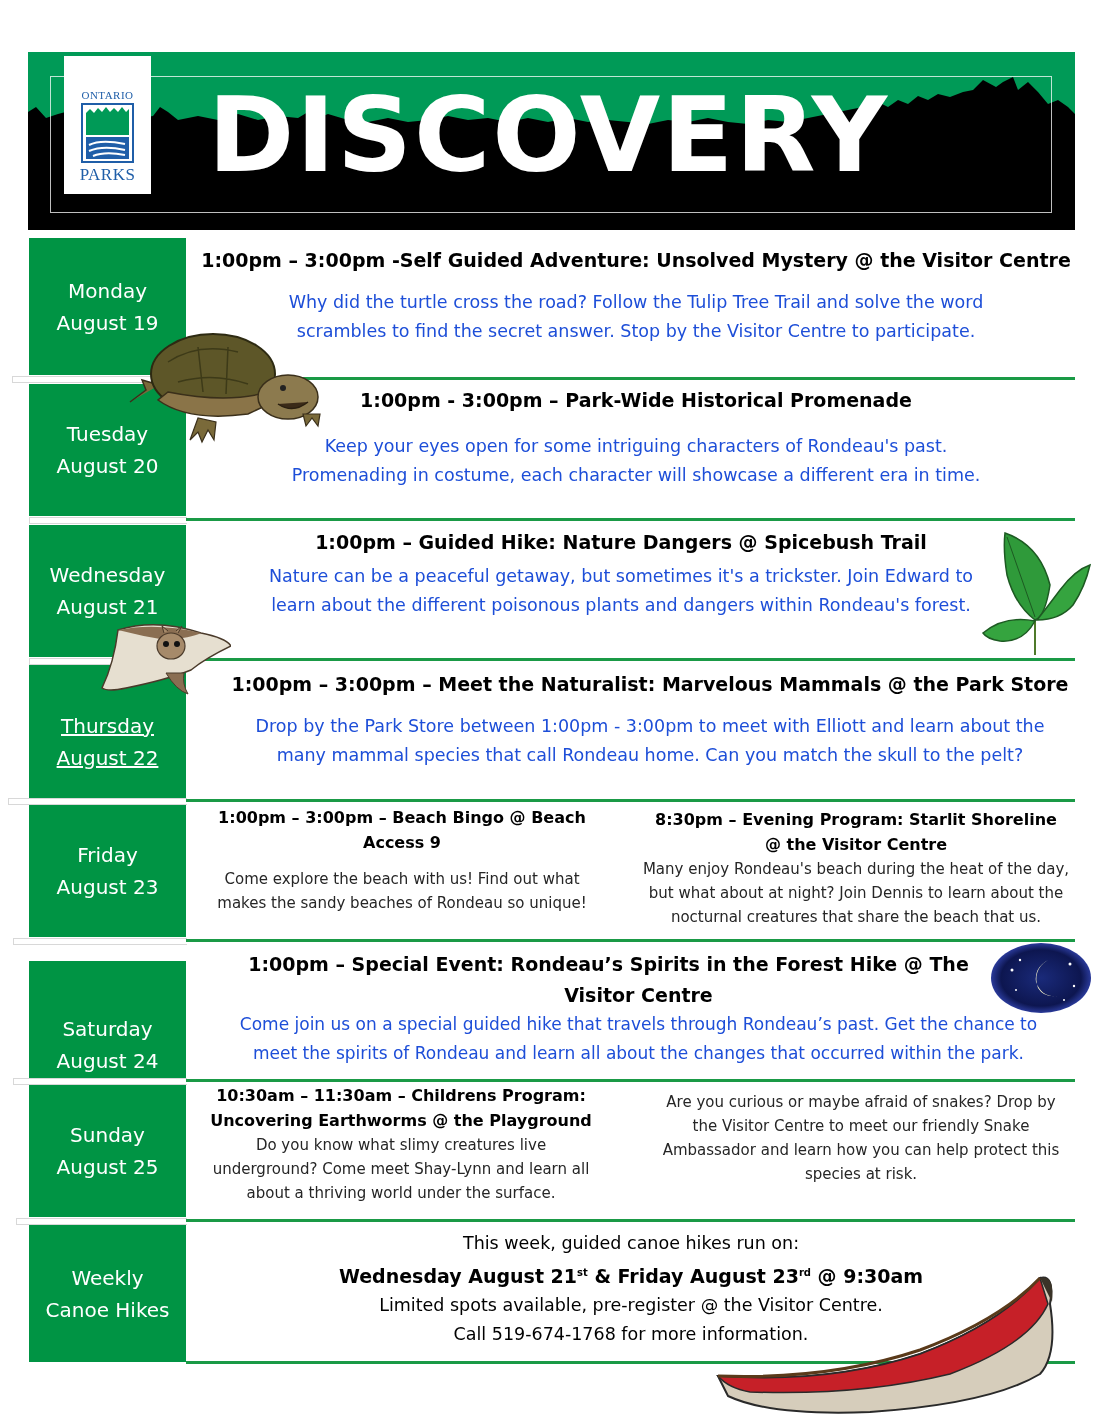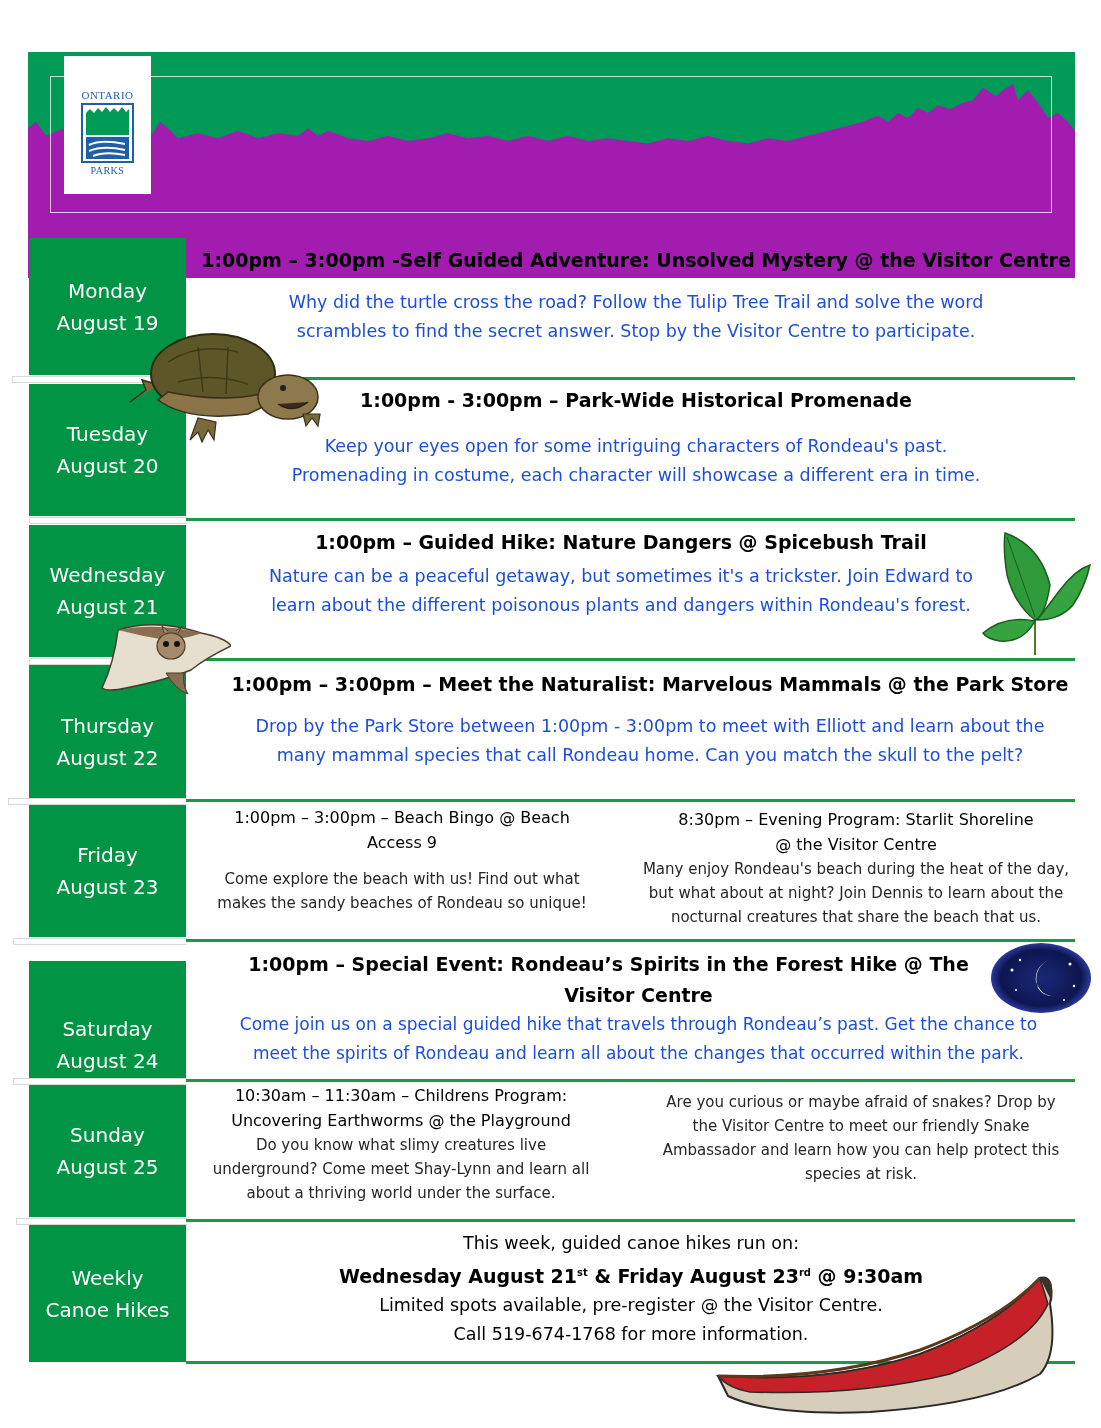--- a/index.html
+++ b/index.html
@@ -1,33 +1,33 @@
 <!DOCTYPE html>
 <html><head>
 <meta charset="utf-8">
 <style>
   html, body { margin:0; padding:0; background:#ffffff; }
   body { width:1101px; height:1428px; position:relative; overflow:hidden; font-family:"Liberation Sans", sans-serif; color:#000; }
 
   
-  .banner { position:absolute; left:28px; top:52px; width:1047px; height:226px; background:#a21caf; overflow:hidden; }
+  .banner { position:absolute; left:28px; top:52px; width:1047px; height:178px; background:#000000; overflow:hidden; }
   .banner .green-top { position:absolute; left:0; top:0; width:100%; height:100%; }
   .banner .frame { position:absolute; left:22px; top:24px; width:1000px; height:135px; border:1.5px solid rgba(255,255,255,0.75); }
   .logo { position:absolute; left:36px; top:4px; width:87px; height:138px; background:#ffffff; text-align:center; }
   .logo .lt { color:#1f5ea8; font-family:"Liberation Serif", serif; font-size:11px; letter-spacing:0.5px; margin-top:33px; }
-  .logo .lb { color:#1f5ea8; font-family:"Liberation Serif", serif; font-size:10px; letter-spacing:0.5px; margin-top:2px; }
+  .logo .lb { color:#1f5ea8; font-family:"Liberation Serif", serif; font-size:17px; letter-spacing:0.5px; margin-top:2px; }
   .logo .mark { display:block; margin:2px auto 0; width:53px; height:60px; }
   .banner-title { position:absolute; left:180px; top:18px; color:#ffffff; font-family:"DejaVu Sans", sans-serif; font-weight:bold; font-size:104px; letter-spacing:2px; line-height:130px; }
   .day { position:absolute; left:29px; width:157px; background:#009444; color:#fff; display:flex; flex-direction:column; justify-content:center; align-items:center; font-family:"DejaVu Sans", sans-serif; font-size:20px; line-height:32px; text-align:center; }
   .sep { position:absolute; height:5px; background:#fff; border:1px solid #d8d8d8; border-right:none; }
   .gline { position:absolute; left:186px; width:889px; height:3px; background:#1a9a46; }
   .content { position:absolute; left:186px; width:900px; text-align:center; }
   .title { font-family:"DejaVu Sans", sans-serif; font-weight:bold; font-size:19px; line-height:28px; color:#000; }
   .desc { font-family:"DejaVu Sans", sans-serif; font-size:17.5px; line-height:29px; color:#1d4ed8; }
-  .title-s { font-family:"DejaVu Sans", sans-serif; font-weight:normal; font-size:16px; line-height:25px; color:#000; }
+  .title-s { font-family:"DejaVu Sans", sans-serif; font-weight:bold; font-size:16px; line-height:25px; color:#000; }
   .desc-s { font-family:"DejaVu Sans", sans-serif; font-size:15px; line-height:24px; color:#262626; }
   .col { position:absolute; text-align:center; }
   sup { font-size:10px; }
 
   .art { position:absolute; }
 </style>
 </head>
 <body>
 
 <div class="banner">
@@ -38,20 +38,21 @@
   <div class="logo">
     <div class="lt">ONTARIO</div>
     <svg class="mark" viewBox="0 0 53 60">
       <rect x="1" y="1" width="51" height="58" fill="#fff" stroke="#1f5ea8" stroke-width="2"></rect>
       <path d="M5,10 L9,6 L13,10 L17,5 L21,9 L25,4 L29,9 L33,5 L37,9 L41,4 L45,9 L48,6 V32 H5 Z" fill="#009a57"></path>
       <rect x="5" y="34" width="43" height="22" fill="#1f5ea8"></rect>
       <path d="M8,42 Q20,36 44,41 M8,48 Q22,42 44,47 M12,53 Q24,48 44,52" stroke="#fff" stroke-width="2" fill="none"></path>
     </svg>
     <div class="lb">PARKS</div>
   </div>
+  <div class="banner-title">DISCOVERY</div>
 </div>
 
 <div class="day" style="top:238px;height:137px;">
   <div>Monday</div>
   <div>August 19</div>
 </div>
 <div class="content" style="top:246px;">
   <div class="title">1:00pm – 3:00pm -Self Guided Adventure: Unsolved Mystery @ the Visitor Centre</div>
   <div style="height:14px"></div>
   <div class="desc">Why did the turtle cross the road? Follow the Tulip Tree Trail and solve the word</div>
@@ -79,21 +80,21 @@
 </div>
 <div class="content" style="top:528px;width:870px;">
   <div class="title">1:00pm – Guided Hike: Nature Dangers @ Spicebush Trail</div>
   <div style="height:6px"></div>
   <div class="desc">Nature can be a peaceful getaway, but sometimes it's a trickster. Join Edward to</div>
   <div class="desc">learn about the different poisonous plants and dangers within Rondeau's forest.</div>
 </div>
 <div class="sep" style="left:29px;top:658px;width:157px;"></div>
 <div class="gline" style="top:658px;"></div>
 
-<div class="day" style="top:665px;height:133px;padding-top:20px;box-sizing:border-box;">
+<div class="day" style="top:665px;height:133px;padding-top:20px;box-sizing:border-box;text-decoration:underline;">
   <div>Thursday</div>
   <div>August 22</div>
 </div>
 <div class="content" style="top:670px;left:210px;width:880px;">
   <div class="title">1:00pm – 3:00pm – Meet the Naturalist: Marvelous Mammals @ the Park Store</div>
   <div style="height:14px"></div>
   <div class="desc">Drop by the Park Store between 1:00pm - 3:00pm to meet with Elliott and learn about the</div>
   <div class="desc">many mammal species that call Rondeau home. Can you match the skull to the pelt?</div>
 </div>
 <div class="sep" style="left:8px;top:798px;width:178px;"></div>

